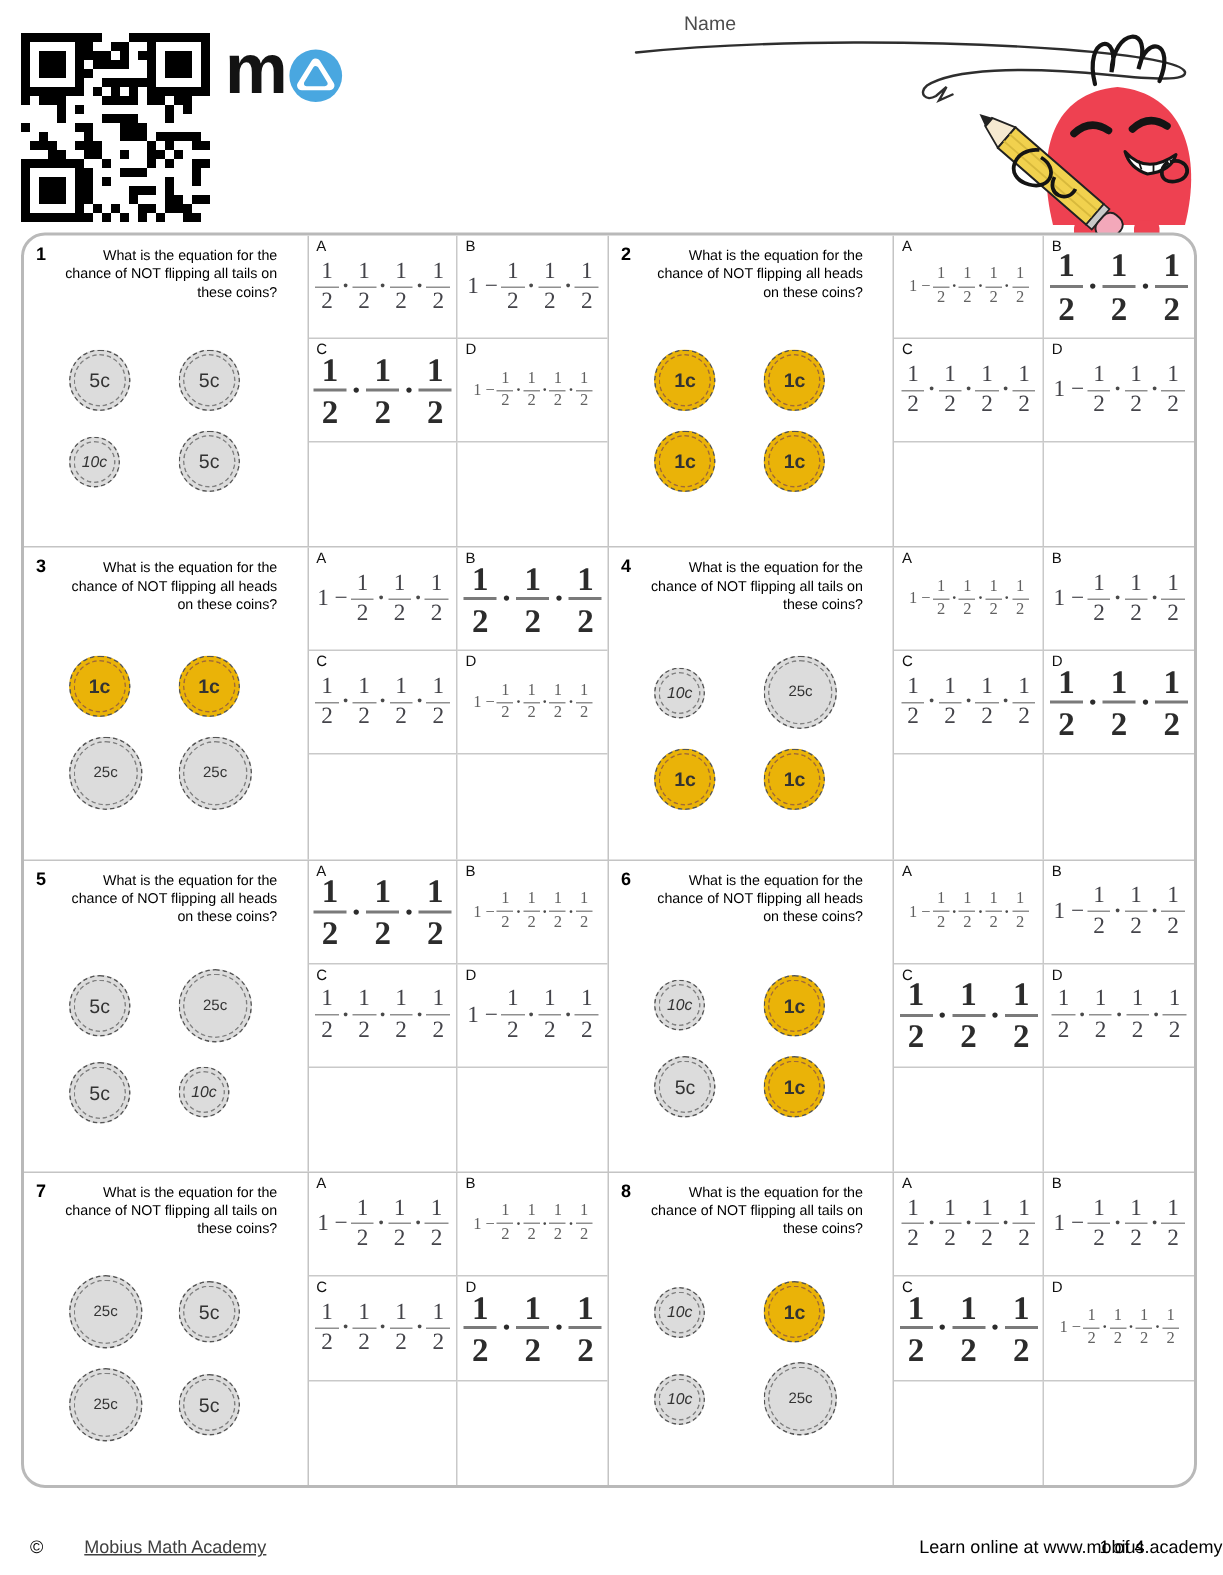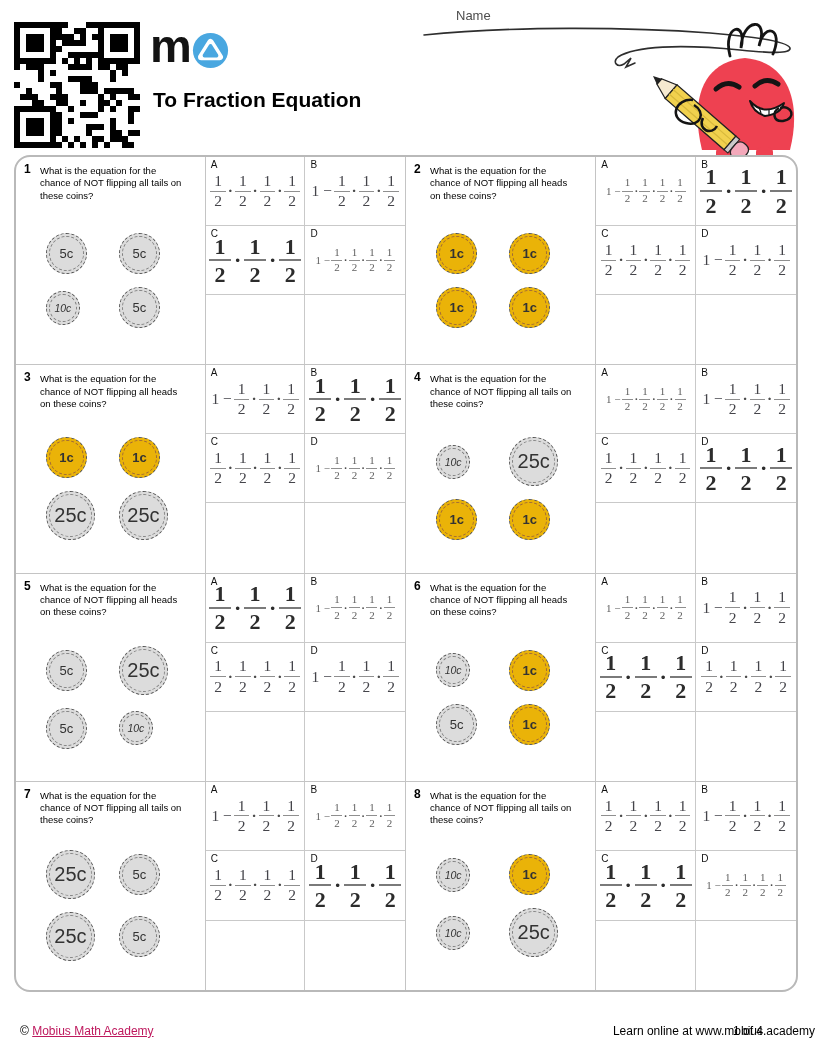--- a/index.html
+++ b/index.html
@@ -13,31 +13,31 @@
   .name-label{position:absolute;left:456px;top:8px;font-size:13px;color:#4d4d4d;}
   .doodle-svg{position:absolute;left:410px;top:0;width:405px;height:160px;pointer-events:none;}
 
   
   .sheet{position:absolute;left:14px;top:155px;width:784px;height:837px;border:2px solid #b9b9b9;border-radius:16px;display:grid;grid-template-columns:1fr 1fr;grid-template-rows:repeat(4,1fr);overflow:hidden;background:#fff;box-sizing:border-box;}
   .qcard{display:grid;grid-template-columns:48.8% 1fr 1fr;grid-template-rows:repeat(3,1fr);border-bottom:1.5px solid #c4c4c4;border-right:1.5px solid #c4c4c4;box-sizing:border-box;min-height:0;}
   .qcard:nth-child(2n){border-right:none;}
   .qcard:nth-child(n+7){border-bottom:none;}
   .qinfo{grid-row:1/4;border-right:1.5px solid #c4c4c4;display:flex;flex-direction:column;position:relative;padding:5px 4px;min-height:0;box-sizing:border-box;}
   .qnum{position:absolute;left:8px;top:5px;font-weight:bold;font-size:12px;}
-  .qtext{font-size:9.5px;line-height:1.3;text-align:left;margin:3px 16px 0 20px;}
+  .qtext{font-size:9.5px;line-height:1.3;text-align:right;margin:3px 16px 0 20px;}
   .coins{flex:1;display:grid;grid-template-columns:repeat(2,56px);justify-content:center;align-content:center;gap:13px 17px;}
   .coin-cell{display:flex;align-items:center;justify-content:flex-start;}
   .coin{border-radius:50%;border:1.4px dashed #555;position:relative;display:flex;align-items:center;justify-content:center;color:#333;box-sizing:border-box;}
   .coin::before{content:"";position:absolute;inset:2px;border-radius:50%;border:1px dashed #808080;}
   .coin.silver{background:#dcdcdc;}
   .coin.copper{background:#eab308;font-weight:bold;}
   .coin.copper::before{border-color:#a06a38;}
   .coin.s{width:34px;height:34px;font-size:10.5px;font-style:italic;}
   .coin.m{width:41px;height:41px;font-size:13px;}
-  .coin.l{width:49px;height:49px;font-size:20px;}
+  .coin.l{width:49px;height:49px;font-size:10px;}
 
   
   .opt{position:relative;border-bottom:1.5px solid #c9c9c9;display:flex;align-items:center;justify-content:center;overflow:hidden;min-width:0;box-sizing:border-box;}
   .opt.c1{border-right:1.5px solid #c9c9c9;}
   .opt.r3{border-bottom:none;}
   .letter{position:absolute;top:2px;left:5px;font-size:10px;color:#111;}
   .eq{display:flex;align-items:center;font-family:"Liberation Serif",serif;white-space:nowrap;}
   .eq.s{font-size:11px;color:#616161;}
   .eq.m{font-size:15.5px;color:#44444a;}
   .eq.l{font-size:22px;color:#2c2c2c;font-weight:bold;}
@@ -45,21 +45,21 @@
   .frac .bar{width:1em;height:1px;background:#8f8f8f;margin:1.5px 0;}
   .eq.l .frac .bar{height:2px;background:#7a7a7a;}
   .dot{margin:0 0.13em;font-weight:bold;color:#4a4a4a;}
   .eq.l .dot{color:#2c2c2c;}
   .pre{margin-right:0.14em;}
 
   
   .footer{position:absolute;left:0;right:0;top:1022px;height:20px;font-size:12px;}
   .foot-center{position:absolute;left:0;right:0;text-align:right;top:2px;padding-left:24px;}
   .foot-left{position:absolute;left:20px;top:2px;}
-  .foot-left a{color:#be185d;text-decoration:underline;}
+  .foot-left a{color:#404040;text-decoration:underline;margin-left:24px;}
   .foot-right{position:absolute;right:52px;top:2px;}
 </style>
 </head>
 <body>
 
 <div class="qr">
   <svg id="qr-grid" viewBox="0 0 21 21" width="126" height="126" shape-rendering="crispEdges">
       <rect x="0" y="0" width="1" height="1" fill="#000"></rect>
       <rect x="1" y="0" width="1" height="1" fill="#000"></rect>
       <rect x="2" y="0" width="1" height="1" fill="#000"></rect>
@@ -285,21 +285,20 @@
 <div class="logo">
   <span>m</span>
     <span class="o-icon"><svg viewBox="0 0 40 40" width="37" height="37">
       <circle cx="20" cy="20" r="19" fill="#49a7e0"></circle>
       <polygon points="20,11 30,27 10,27" fill="#fff" stroke="#fff" stroke-width="7" stroke-linejoin="round"></polygon>
       <polygon points="20,15 26.5,25.5 13.5,25.5" fill="#49a7e0" stroke="#49a7e0" stroke-width="4" stroke-linejoin="round"></polygon>
     </svg></span>
 </div>
 
 <div class="title">
-  <div>To Fraction Equation</div>
 </div>
 
 <div class="name-label">Name</div>
 
 <svg class="doodle-svg" viewBox="0 0 405 160">
 
   <path d="M14,35 C100,26 220,27 300,33 C350,37 378,42 380,48 C381,54 360,53 330,50 C270,44 225,46 208,57 C202,62 207,68 214,64 L221,58 L216,67 L225,63" fill="none" stroke="#2e2e2e" stroke-width="1.6" stroke-linecap="round"></path>
 
   <path d="M292,150 C280,100 292,62 335,58 C378,62 392,102 380,150 Z" fill="#ee4151"></path>
   <rect x="306" y="147" width="17" height="13" rx="5" fill="#ee4151"></rect>

